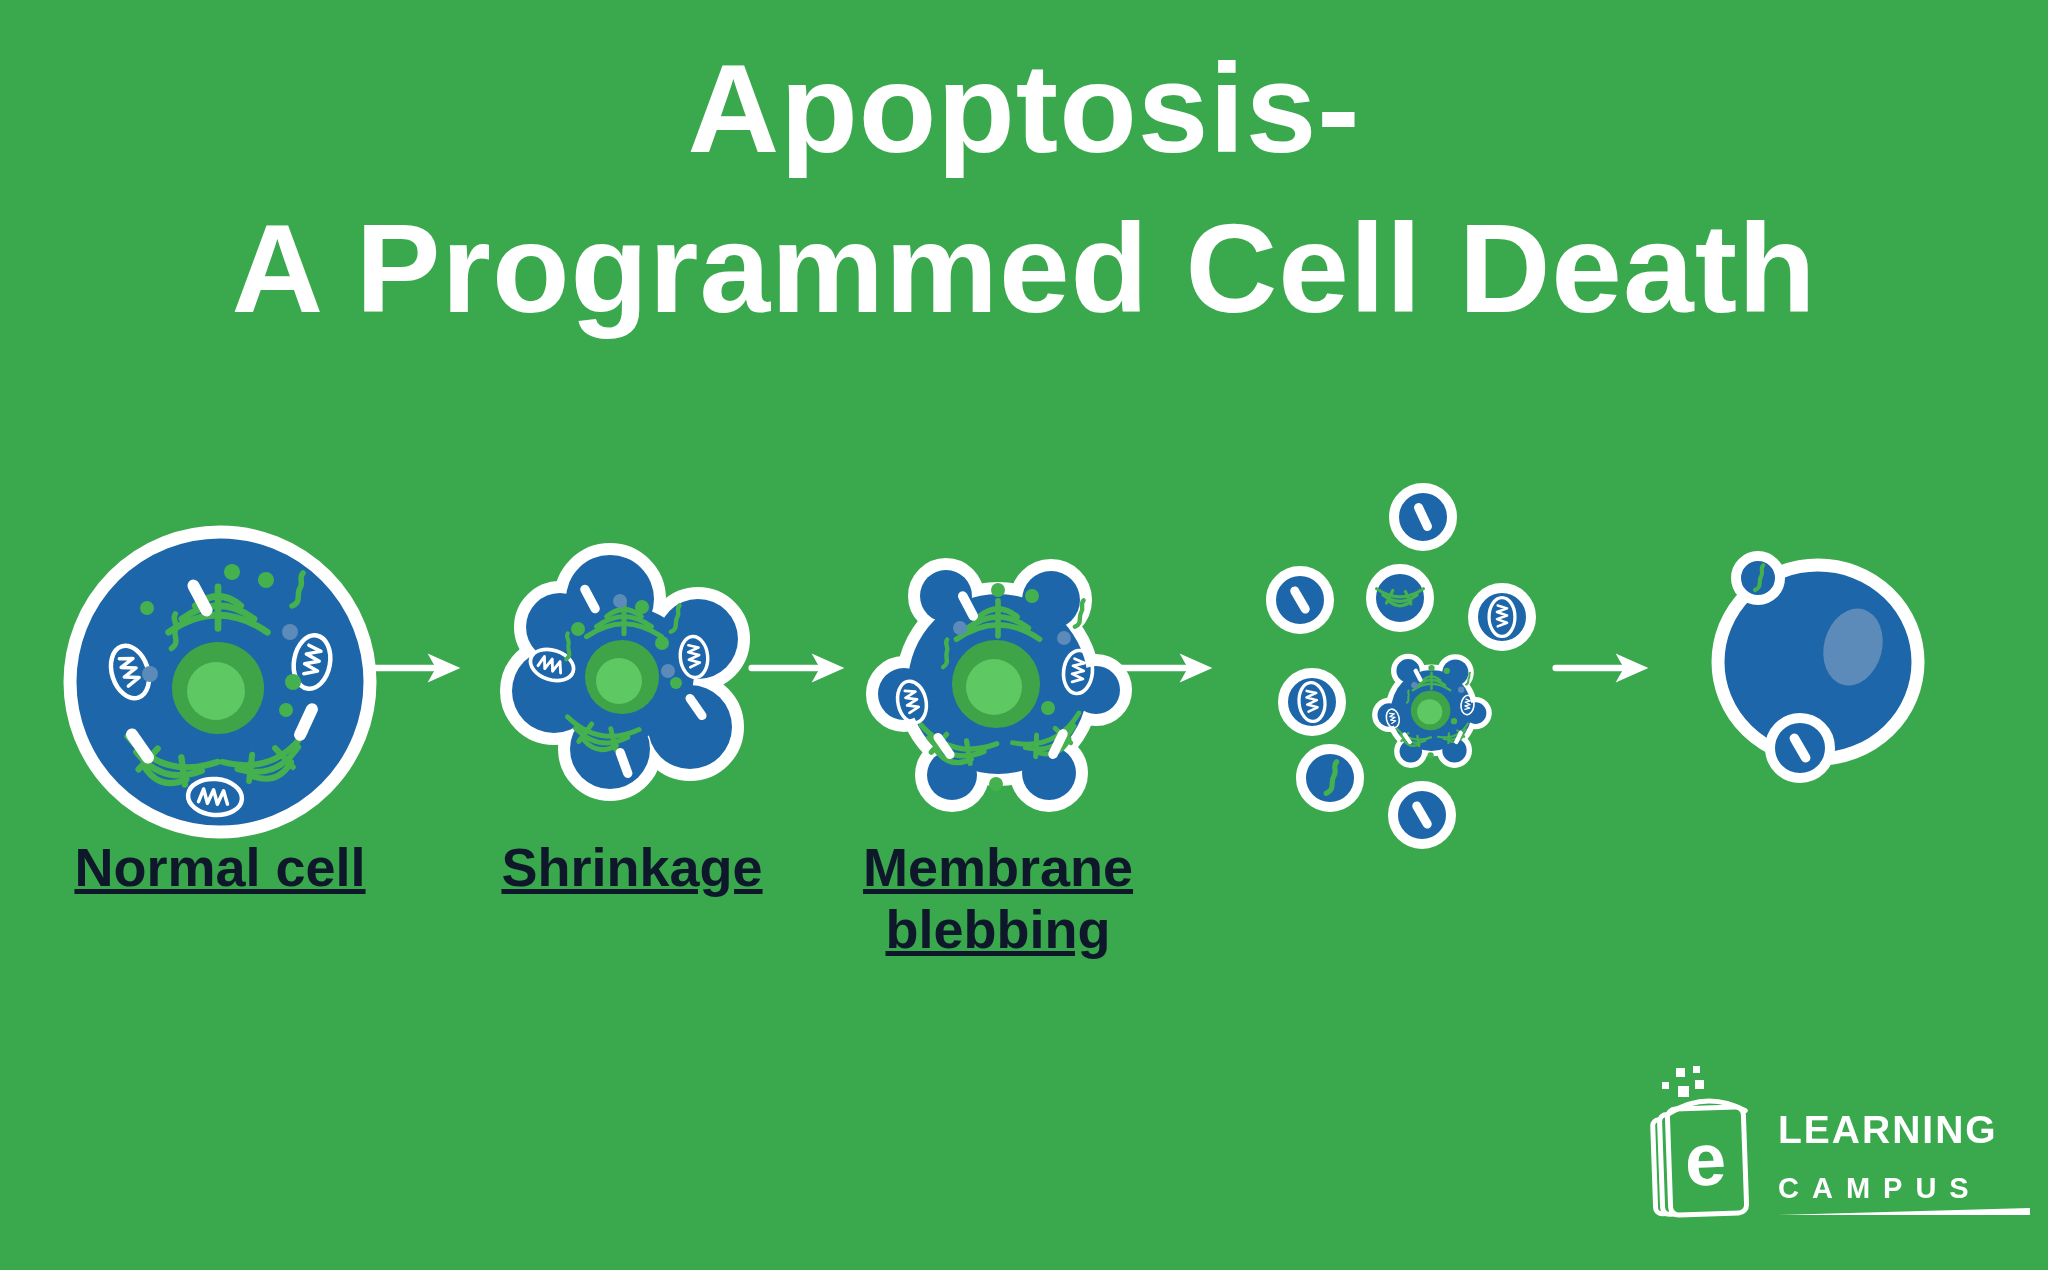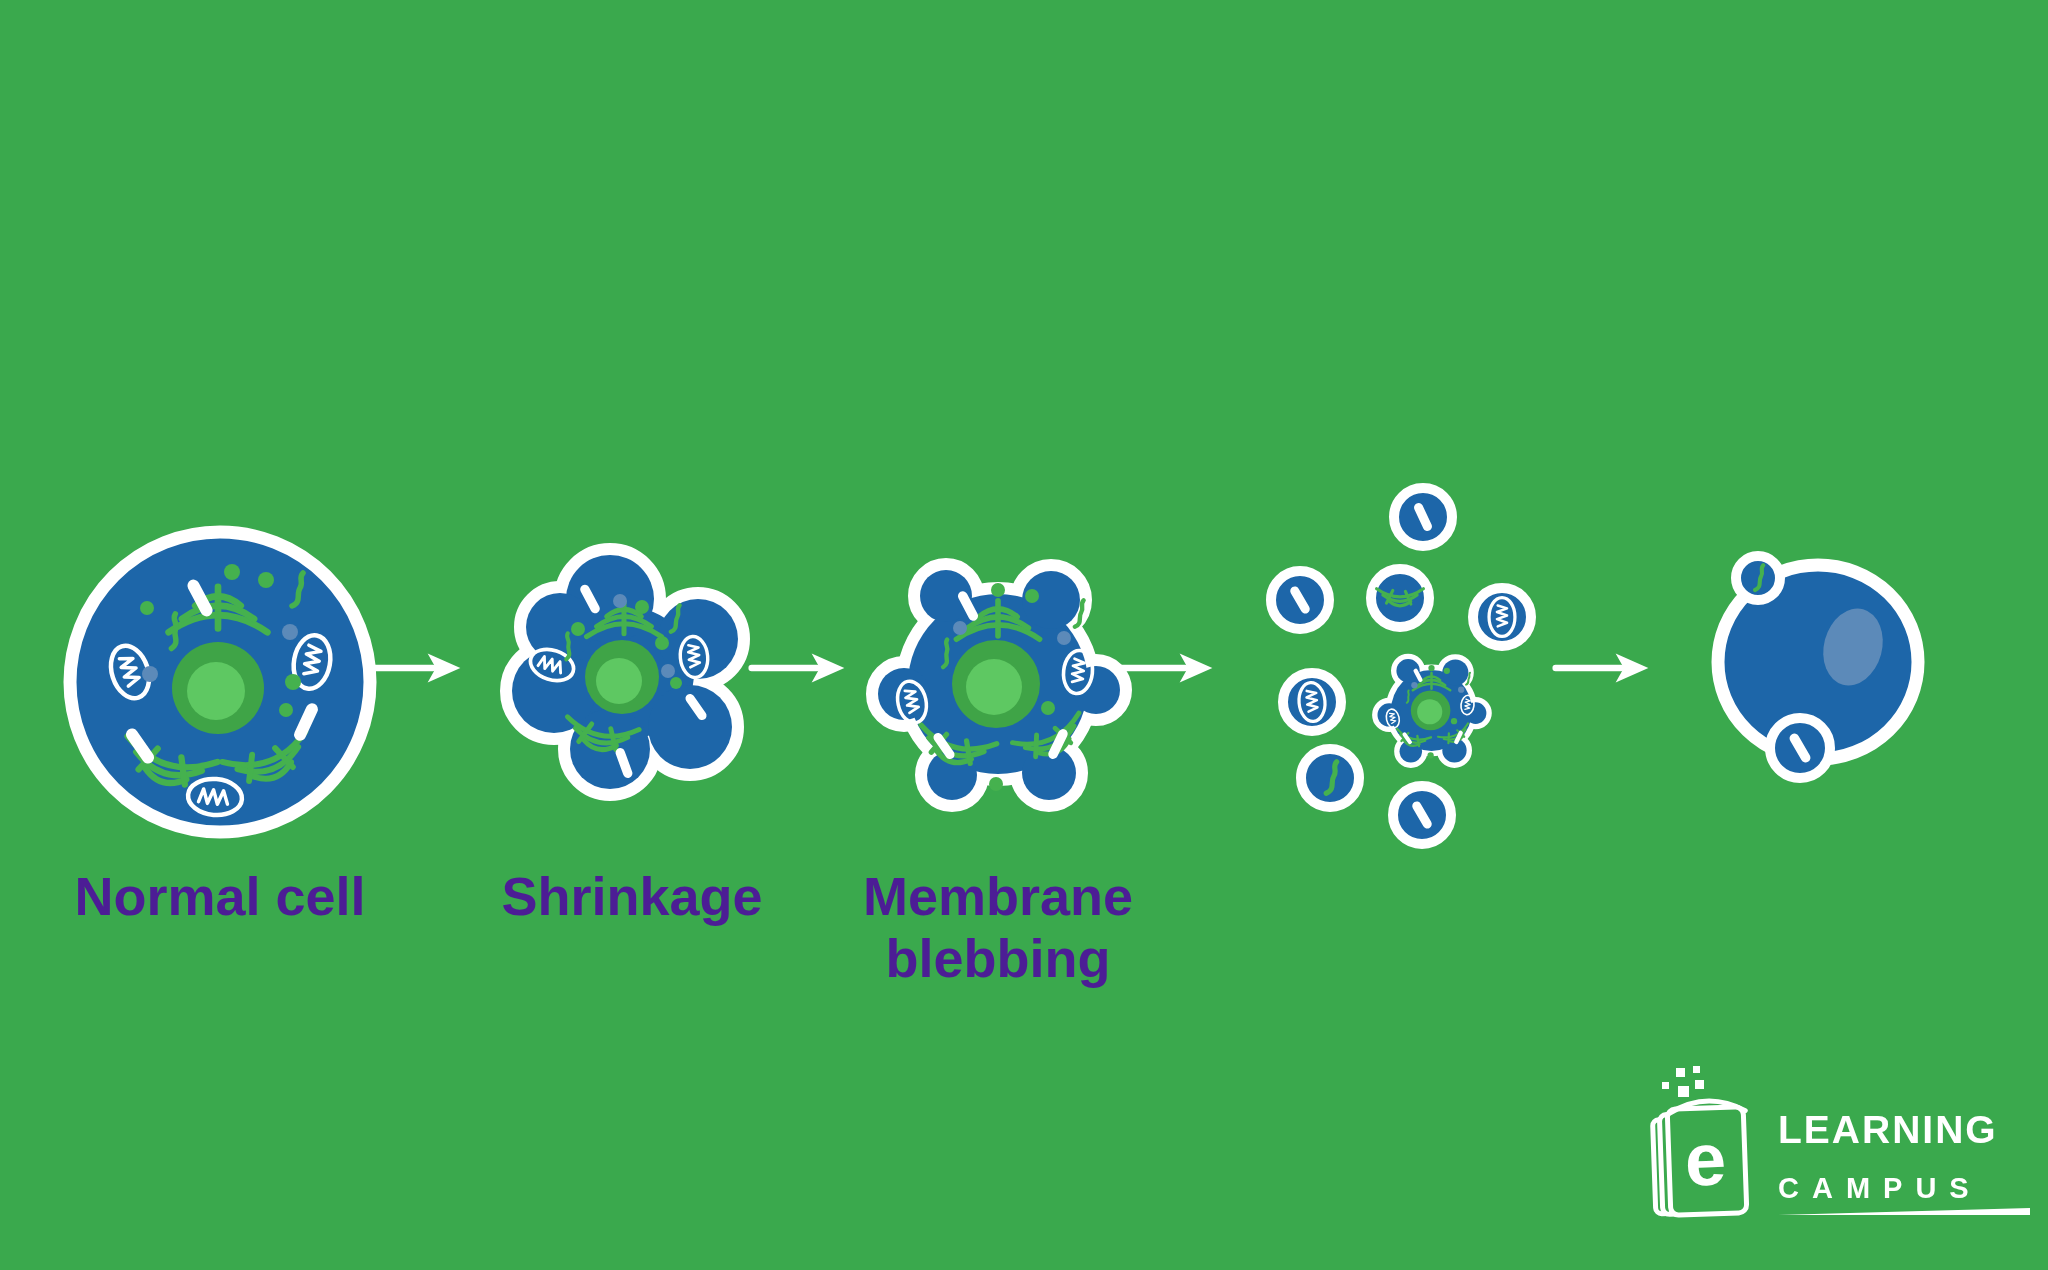--- a/index.html
+++ b/index.html
@@ -11,23 +11,23 @@
     font-family:"Liberation Sans", sans-serif;
   }
   .title{
     position:absolute;top:28px;left:0;width:100%;
     text-align:center;color:#fff;font-weight:bold;
     font-size:127px;line-height:1.26;letter-spacing:1px;
   }
   .stage-svg{position:absolute;}
   .arrow-svg{position:absolute;top:648px;}
   .stage-label{
-    position:absolute;top:865px;transform:translateX(-50%);
-    color:#4c1d95;font-weight:bold;text-align:center;
-    font-size:54px;line-height:1.15;white-space:nowrap;
+    position:absolute;top:836px;transform:translateX(-50%);
+    color:#0f172a;font-weight:bold;text-align:center;
+    font-size:54px;line-height:1.15;white-space:nowrap;text-decoration:underline;
   }
   .stage-label.wrap{white-space:normal;}
   .label-3{width:330px;}
   .label-4{width:420px;font-size:46px;line-height:1.22;}
   
   .cell-membrane{fill:var(--cell-blue,#1d66a9);stroke:#fff;stroke-width:13;}
   .apo-body{fill:var(--cell-blue,#1d66a9);stroke:#fff;stroke-width:10;}
   .blob-under{fill:#fff;stroke:#fff;stroke-width:24;stroke-linejoin:round;}
   .fill-blue{fill:var(--cell-blue,#1d66a9);}
   .nuc-outer{fill:var(--nucleus-dark,#3fa447);}
@@ -110,20 +110,24 @@
         <circle class="dot-green" cx="200" cy="176" r="7"></circle>
         <circle class="dot-green" cx="148" cy="252" r="7"></circle>
         <circle class="dot-gray" cx="112" cy="96" r="7"></circle>
         <circle class="dot-gray" cx="216" cy="106" r="7"></circle>
         <use href="#squig" transform="translate(230,82) scale(0.8)"></use>
         <use href="#squig" transform="translate(96,122) rotate(-10) scale(0.8)"></use>
       </g>
     </defs>
   </svg>
 
+  <div class="title">
+    <div>Apoptosis-</div>
+    <div>A Programmed Cell Death</div>
+  </div>
 
   <svg class="stage-svg" style="left:50px;top:512px" width="340" height="340" viewBox="0 0 340 340">
     <circle class="cell-membrane" cx="170" cy="170" r="150"></circle>
     <g>
       <circle class="nuc-outer" cx="168" cy="176" r="46"></circle>
       <circle class="nuc-inner" cx="166" cy="179" r="29"></circle>
     </g>
     <use href="#golgi-top" transform="translate(168,126) scale(0.95)"></use>
     <use href="#golgi-bot" transform="translate(124,232) rotate(16) scale(0.9)"></use>
     <use href="#golgi-bot" transform="translate(212,230) rotate(-20) scale(0.85)"></use>

